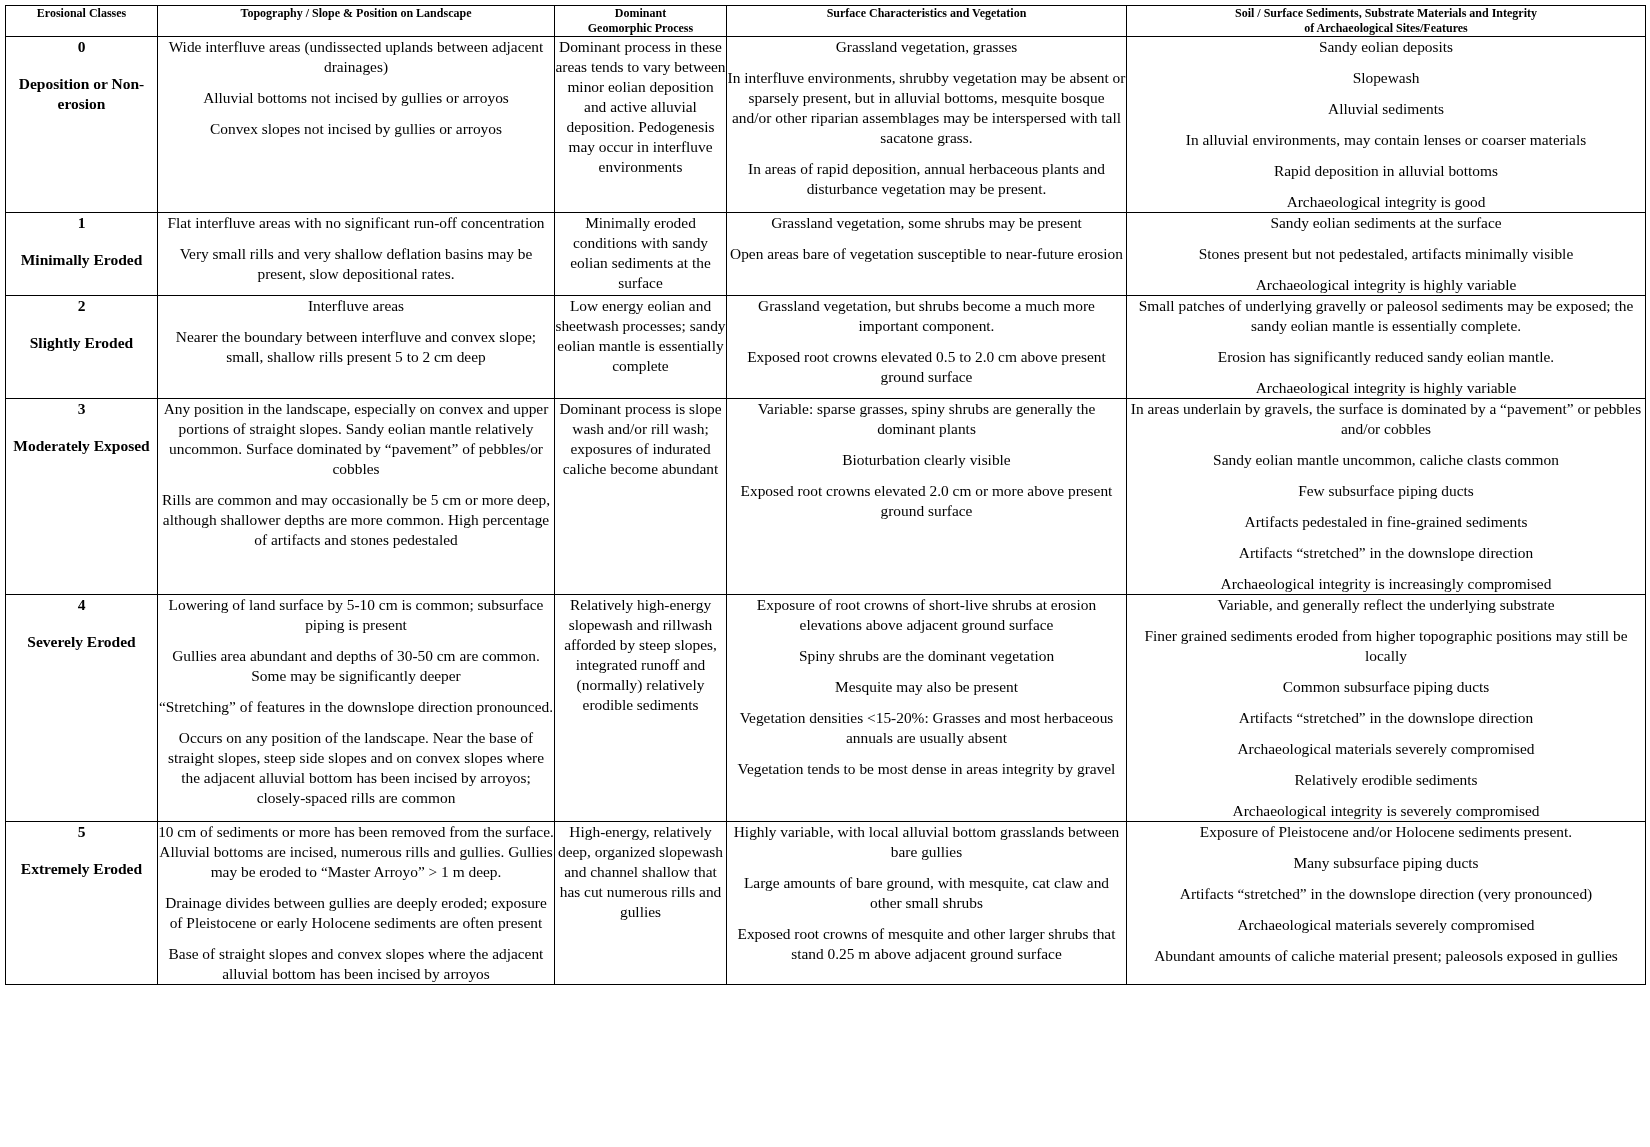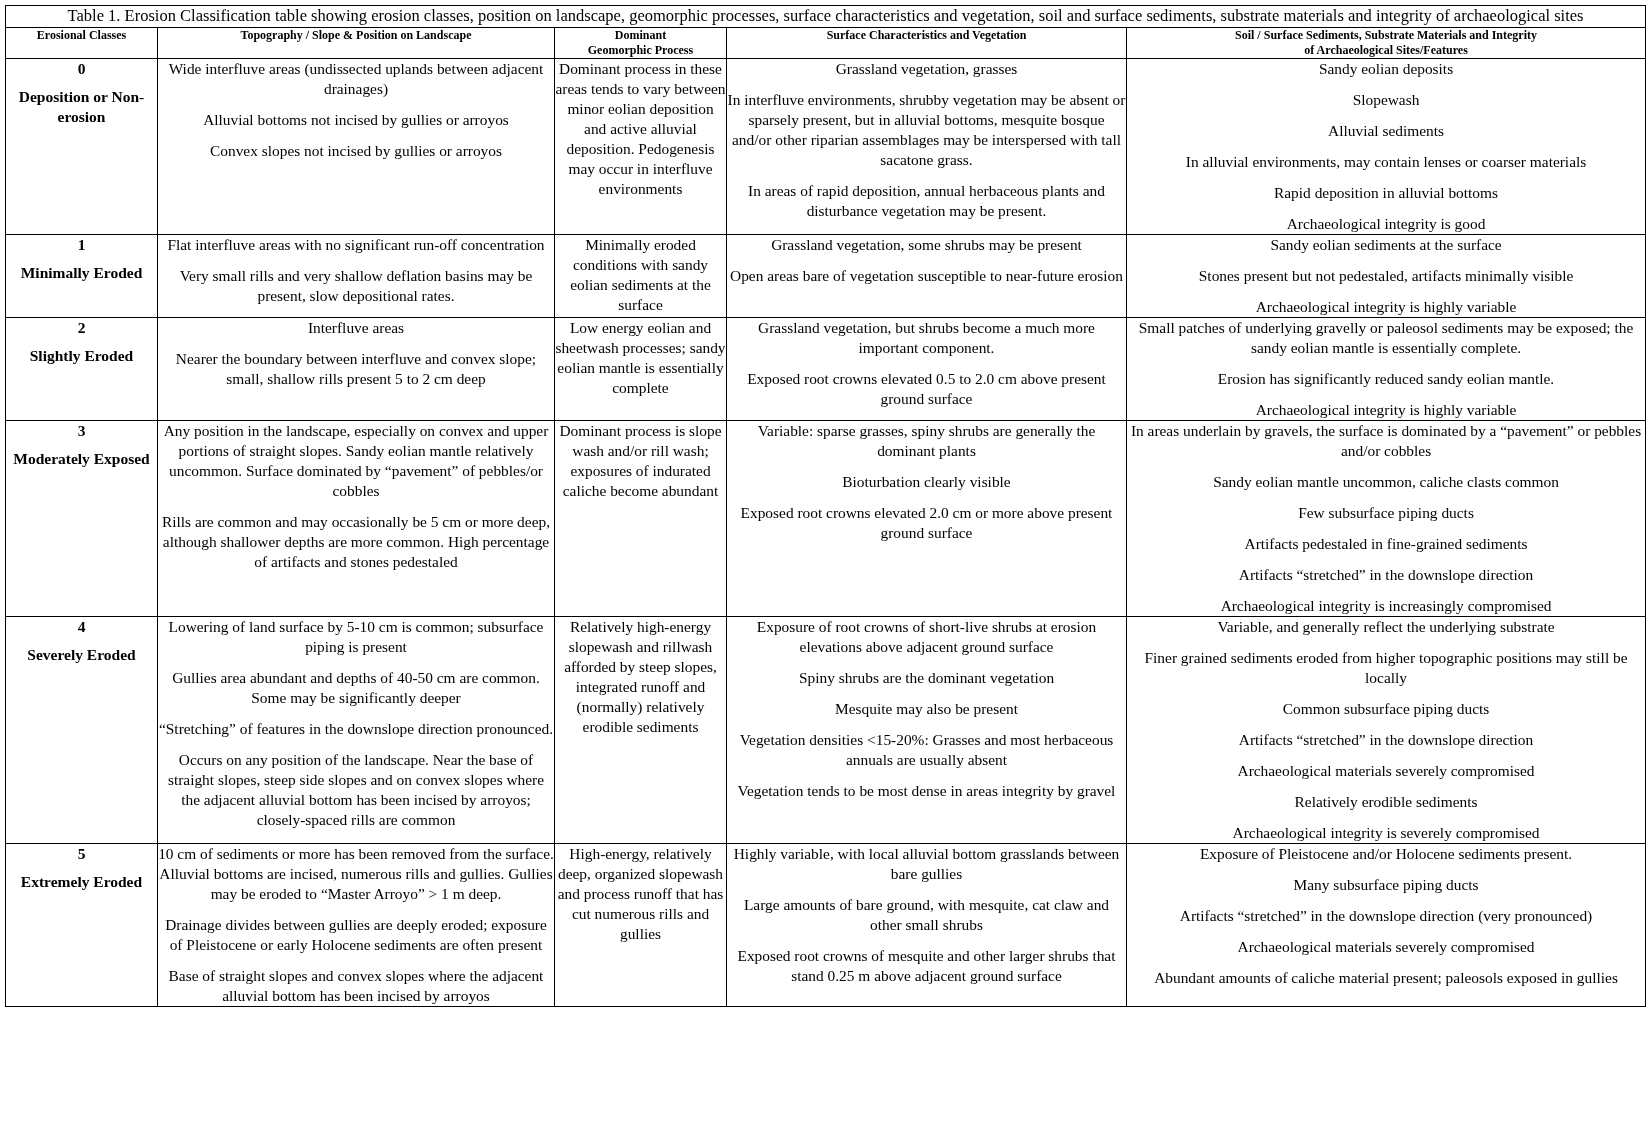--- a/index.html
+++ b/index.html
@@ -57,21 +57,21 @@
     font-size: 15.5px;
     line-height: 1.3;
     vertical-align: middle;
     padding: 4px 6px;
   }
   .class-num {
     display: block;
   }
   .class-name {
     display: block;
-    margin-top: 8px;
+    margin-top: 17px;
   }
   
   .body-cell {
     font-size: 15.4px;
     line-height: 1.3;
     padding: 7px 7px 7px 8px;
     vertical-align: top;
     text-align: center;
   }
   .body-cell p {
@@ -97,23 +97,20 @@
   <table class="erosion-table">
     <colgroup>
       <col class="c-class">
       <col class="c-topo">
       <col class="c-geo">
       <col class="c-surf">
       <col class="c-soil">
     </colgroup>
     <tbody>
       <tr>
-        <td class="caption-cell" colspan="5">Table 1. Erosion Classification table showing erosion classes, position on landscape, geomorphic processes, surface characteristics and vegetation, soil and surface sediments, substrate materials and integrity of archaeological sites</td>
-      </tr>
-      <tr>
         <td class="col-head">Erosional Classes</td>
         <td class="col-head">Topography / Slope &amp; Position on Landscape</td>
         <td class="col-head">
           <span>Dominant</span><br>
           <span>Geomorphic Process</span>
         </td>
         <td class="col-head">Surface Characteristics and Vegetation</td>
         <td class="col-head">
           <span>Soil /  Surface Sediments, Substrate Materials and Integrity</span><br>
           <span>of Archaeological Sites/Features</span>
@@ -218,21 +215,21 @@
             <p>Archaeological integrity is increasingly compromised</p>
           </td>
         </tr>
         <tr>
           <td class="class-cell">
             <span class="class-num">4</span>
             <span class="class-name">Severely Eroded</span>
           </td>
           <td class="body-cell">
             <p>Lowering of land surface by 5-10 cm is common; subsurface piping is present</p>
-            <p>Gullies area abundant and depths of 40-50 cm are common. Some may be significantly deeper</p>
+            <p>Gullies area abundant and depths of 30-50 cm are common. Some may be significantly deeper</p>
             <p>“Stretching” of features in the downslope direction pronounced.</p>
             <p>Occurs on any position of the landscape. Near the base of straight slopes, steep side slopes and on convex slopes where the adjacent alluvial bottom has been incised by arroyos; closely-spaced rills are common</p>
           </td>
           <td class="body-cell geo-cell">
             <p>Relatively high-energy slopewash and rillwash afforded by steep slopes, integrated runoff and (normally) relatively erodible sediments</p>
           </td>
           <td class="body-cell">
             <p>Exposure of root crowns of short-live shrubs at erosion elevations above adjacent ground surface</p>
             <p>Spiny shrubs are the dominant vegetation</p>
             <p>Mesquite may also be present</p>
@@ -253,21 +250,21 @@
           <td class="class-cell">
             <span class="class-num">5</span>
             <span class="class-name">Extremely Eroded</span>
           </td>
           <td class="body-cell">
             <p>10 cm of sediments or more has been removed from the surface. Alluvial bottoms are incised, numerous rills and gullies. Gullies may be eroded to “Master Arroyo” &gt; 1 m deep.</p>
             <p>Drainage divides between gullies are deeply eroded; exposure of Pleistocene or early Holocene sediments are often present</p>
             <p>Base of straight slopes and convex slopes where the adjacent alluvial bottom  has been incised by arroyos</p>
           </td>
           <td class="body-cell geo-cell">
-            <p>High-energy, relatively deep, organized slopewash and process runoff that has cut numerous rills and gullies</p>
+            <p>High-energy, relatively deep, organized slopewash and channel shallow that has cut numerous rills and gullies</p>
           </td>
           <td class="body-cell">
             <p>Highly variable, with local alluvial bottom grasslands between bare gullies</p>
             <p>Large amounts of bare ground, with mesquite, cat claw and other small shrubs</p>
             <p>Exposed root crowns of mesquite and other larger shrubs that stand 0.25 m above adjacent ground surface</p>
           </td>
           <td class="body-cell">
             <p>Exposure of Pleistocene and/or Holocene sediments present.</p>
             <p>Many subsurface piping ducts</p>
             <p>Artifacts “stretched” in the downslope direction (very pronounced)</p>

